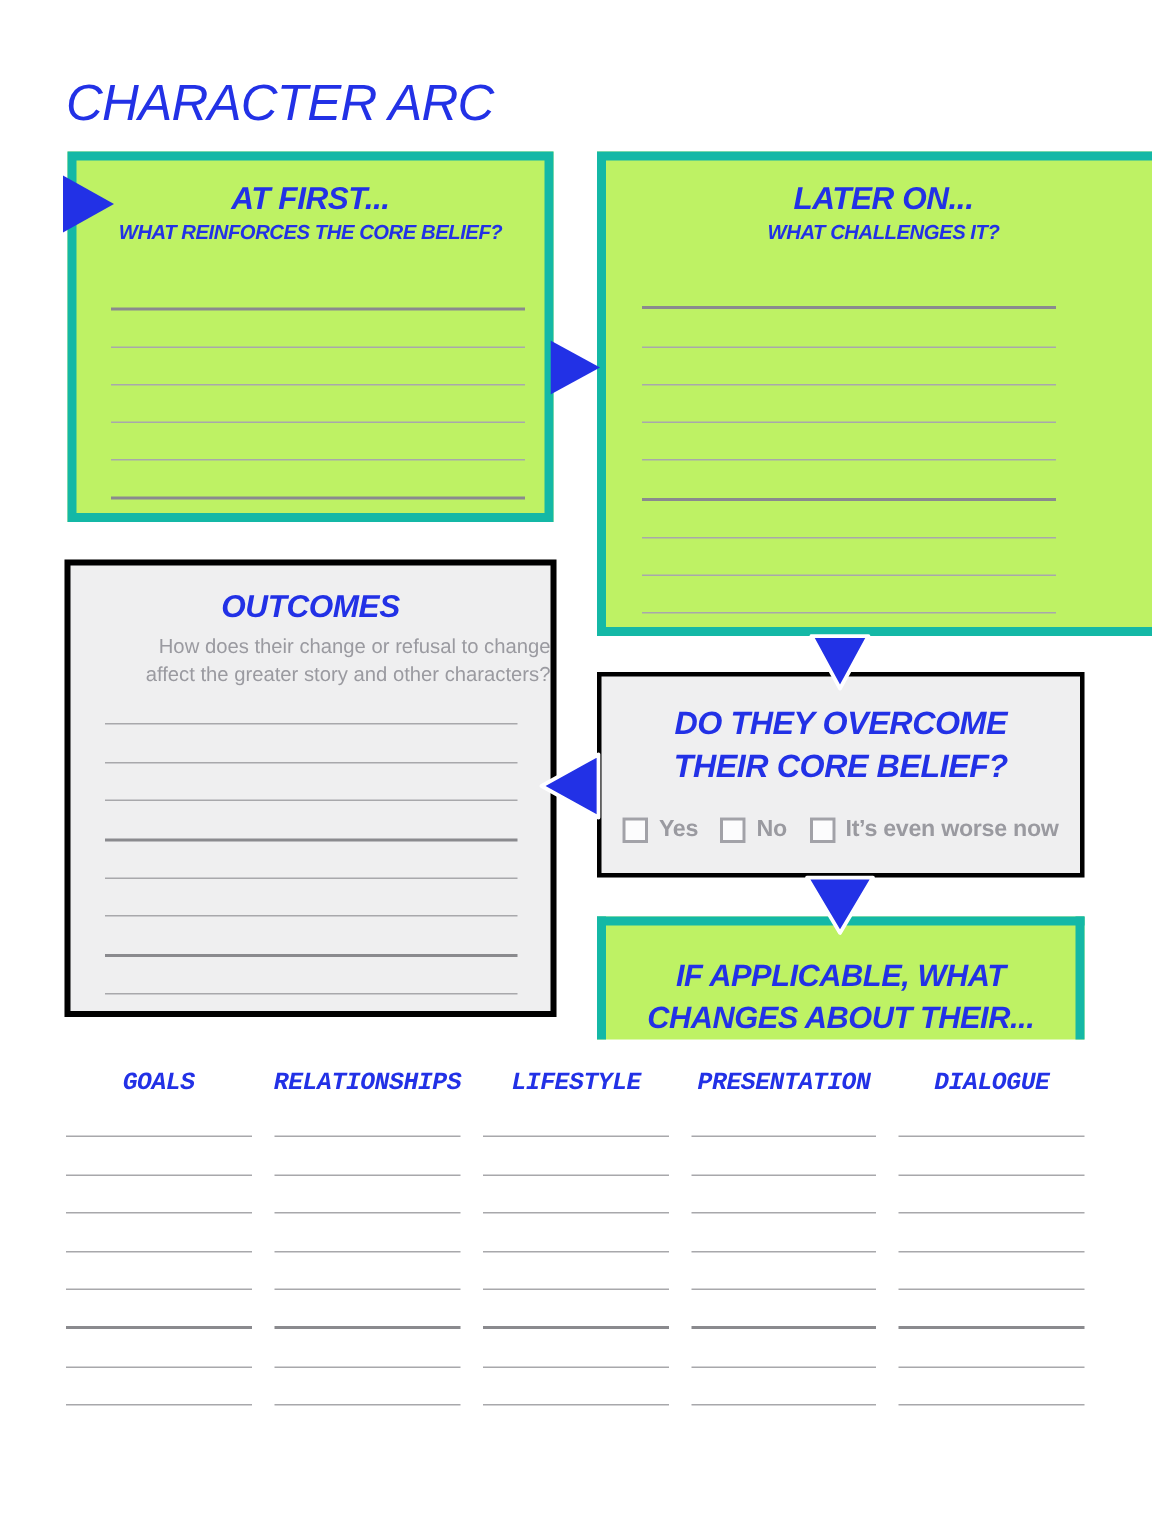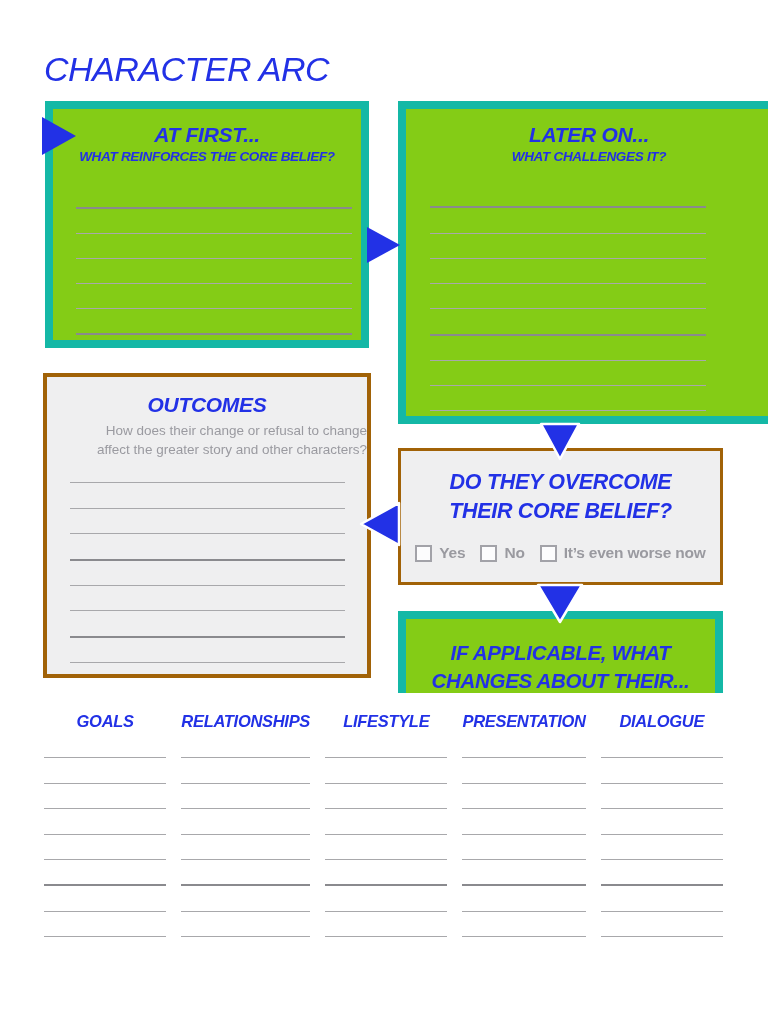--- a/index.html
+++ b/index.html
@@ -11,22 +11,22 @@
   .head{
     font-weight:700;font-style:italic;color:#2231e6;
     font-stretch:condensed;letter-spacing:-0.3px;text-align:center;
   }
   
   .page-title{
     left:44px;top:50px;font-size:34px;font-weight:400;font-style:italic;
     color:#2231e6;letter-spacing:-0.5px;font-stretch:condensed;white-space:nowrap;
   }
   
-  .box{box-sizing:border-box;background:#84cc16;border:8px solid #14b8a6;}
-  .box-blue{box-sizing:border-box;background:#efeff0;border:3px solid #a16207;}
+  .box{box-sizing:border-box;background:#bef264;border:6px solid #14b8a6;}
+  .box-blue{box-sizing:border-box;background:#efeff0;border:3px solid #000000;}
   .b1{left:45px;top:101px;width:324px;height:247px;}
   .b2{left:398px;top:101px;width:382px;height:323px;}
   .outc{left:43px;top:373px;width:328px;height:305px;border-width:4px;}
   .ovc{left:398px;top:448px;width:325px;height:137px;}
   .ifap{left:398px;top:611px;width:325px;height:82px;border-bottom:none;}
   .box-title{font-size:21px;line-height:24px;margin-top:14px;}
   .box-sub{font-size:13.5px;line-height:17px;margin-top:1px;}
   .outc .box-title{margin-top:16px;}
   .gray-sub{
     text-align:right;color:#9a9aa0;font-size:13.5px;line-height:19px;margin-top:4px;
@@ -51,21 +51,21 @@
     align-items:center;gap:15px;
   }
   .opt{display:flex;align-items:center;gap:7px;}
   .chk{
     width:17px;height:17px;box-sizing:border-box;border:2px solid #a2a2a8;background:#fcfcfd;
   }
   .opt-label{color:#9a9aa0;font-size:15.5px;font-weight:700;letter-spacing:-0.2px;white-space:nowrap;}
   
   .cols{
     left:44px;top:706px;width:679px;display:grid;
-    grid-template-columns:repeat(5,1fr);column-gap:15px;
+    grid-template-columns:repeat(5,1fr);column-gap:15px;font-family:Liberation Mono, monospace;
   }
   .col{position:relative;height:224px;}
   .col-head{
     text-align:center;font-size:16.5px;padding-top:6px;white-space:nowrap;
   }
   .col-lines{left:0;right:0;top:27px;}
   svg{display:block;}
 </style>
 </head>
 <body>

